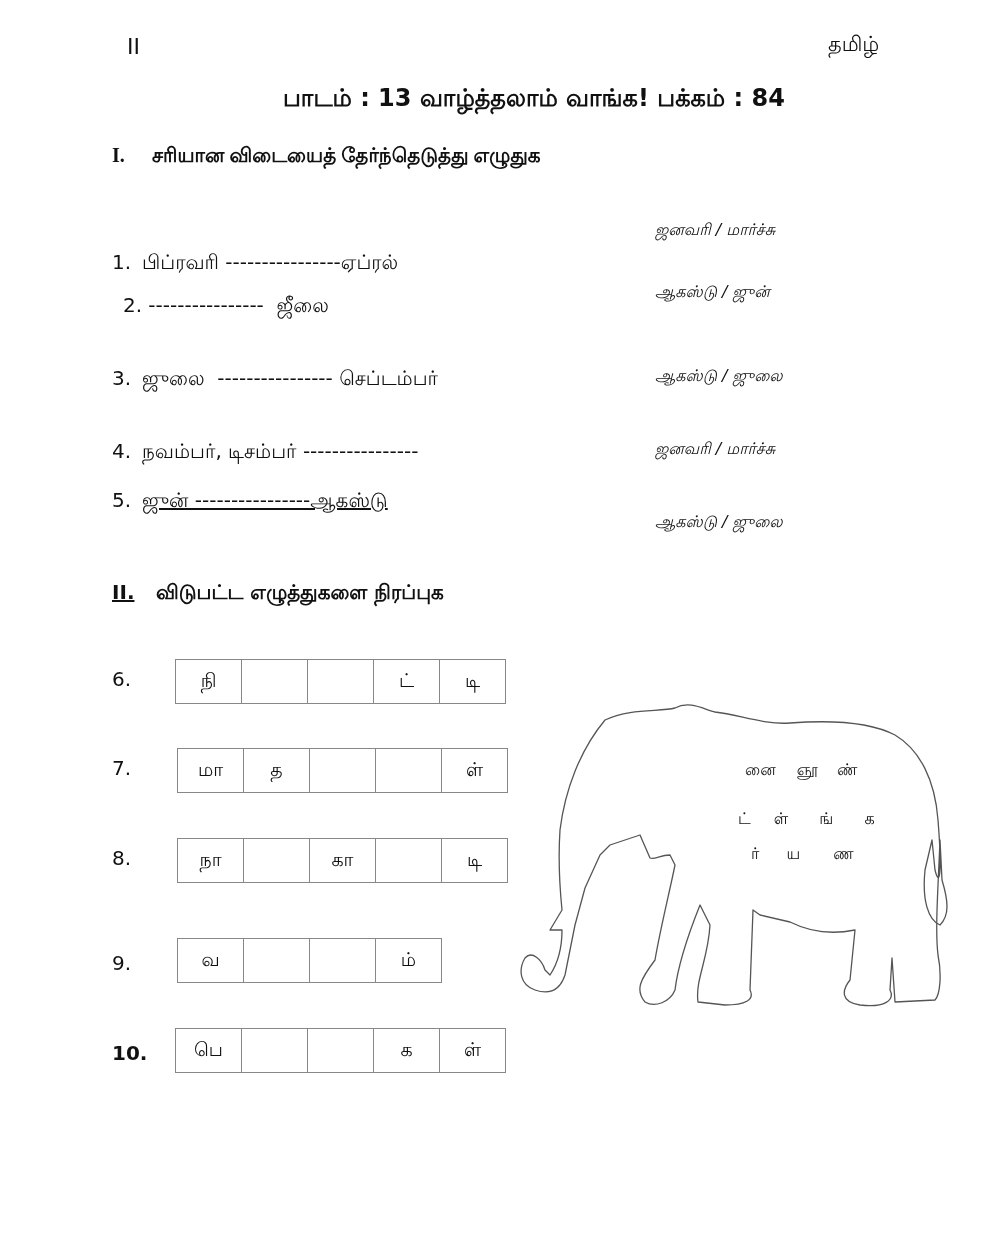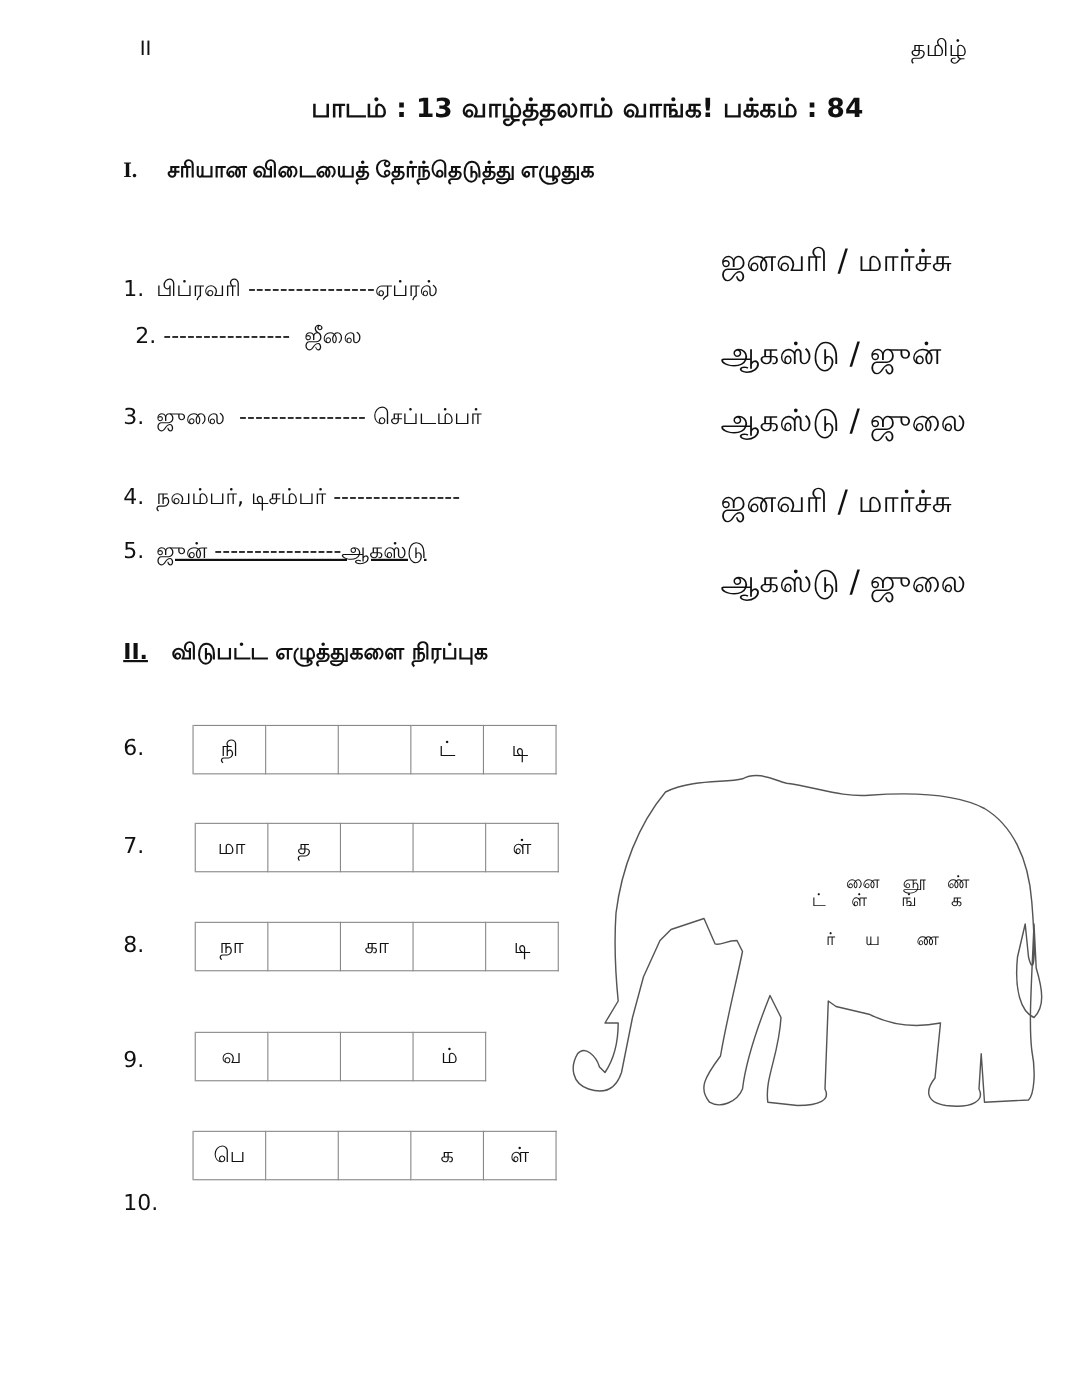--- a/index.html
+++ b/index.html
@@ -1,26 +1,26 @@
 <!DOCTYPE html>
 <html><head>
 <meta charset="utf-8">
 <style>
   html, body { margin: 0; padding: 0; background: #ffffff; }
   body { width: 991px; height: 1250px; position: relative; overflow: hidden;
          font-family: "DejaVu Sans", "Liberation Sans", sans-serif; color: #111; }
   .abs { position: absolute; white-space: nowrap; }
-  .hdr-left { left: 127px; top: 34px; font-size: 18px; }
+  .hdr-left { left: 127px; top: 34px; font-size: 22px; }
   .hdr-right { left: 828px; top: 32px; font-size: 21px; }
   .title { left: 283px; top: 84px; font-size: 24px; font-weight: bold; }
   .sec { font-size: 20px; font-weight: bold; }
   .sec .num { display: inline-block; width: 40px; }
   .q { font-size: 20px; }
   .q .num { display: inline-block; width: 30px; }
-  .opt { left: 655px; font-size: 28px; }
+  .opt { left: 655px; font-size: 16px; font-style: italic; }
   .row-num { left: 112px; font-size: 20px; }
   .boxes { position: absolute; display: flex; border-left: 1px solid #888; }
   .cell { width: 66px; height: 45px; border-top: 1px solid #888; border-bottom: 1px solid #888;
           border-right: 1px solid #888; box-sizing: border-box; display: flex;
           align-items: center; justify-content: center; font-size: 19px; }
   .elephant { position: absolute; left: 510px; top: 690px; width: 460px; height: 350px; }
   .ele-letters { position: absolute; font-size: 16px; }
 </style>
 </head>
 <body>
@@ -34,21 +34,21 @@
 </div>
 
 <div class="abs q" style="left:112px; top:220px;margin-top:30px;">
   <span class="num">1.</span><span>பிப்ரவரி ----------------ஏப்ரல்</span>
 </div>
 <div class="abs opt" style="top:220px;">ஜனவரி / மார்ச்சு</div>
 
 <div class="abs q" style="left:112px; top:293px;text-align:right;">
   <span class="num">2.</span><span style="white-space:pre;"> ----------------  ஜீலை</span>
 </div>
-<div class="abs opt" style="top:305px;">ஆகஸ்டு / ஜுன்</div>
+<div class="abs opt" style="top:282px;">ஆகஸ்டு / ஜுன்</div>
 
 <div class="abs q" style="left:112px; top:366px;">
   <span class="num">3.</span><span style="white-space:pre;">ஜுலை  ---------------- செப்டம்பர்</span>
 </div>
 <div class="abs opt" style="top:366px;">ஆகஸ்டு / ஜுலை</div>
 
 <div class="abs q" style="left:112px; top:439px;">
   <span class="num">4.</span><span>நவம்பர், டிசம்பர் ----------------</span>
 </div>
 <div class="abs opt" style="top:439px;">ஜனவரி / மார்ச்சு</div>
@@ -90,21 +90,21 @@
 </div>
 
 <div class="abs row-num" style="top:951px;">9.</div>
 <div class="boxes" style="left:177px; top:938px;">
   <div class="cell">வ</div>
   <div class="cell"></div>
   <div class="cell"></div>
   <div class="cell">ம்</div>
 </div>
 
-<div class="abs row-num" style="top:1081px;">10.</div>
+<div class="abs row-num" style="top:1041px;font-weight:bold;">10.</div>
 <div class="boxes" style="left:175px; top:1028px;">
   <div class="cell">பெ</div>
   <div class="cell"></div>
   <div class="cell"></div>
   <div class="cell">க</div>
   <div class="cell">ள்</div>
 </div>
 
 <svg class="elephant" viewBox="0 0 460 350" xmlns="http://www.w3.org/2000/svg">
   <path fill="none" stroke="#555" stroke-width="1.3" stroke-linejoin="round" d="
@@ -152,21 +152,21 @@
     C 10 295, 8 280, 15 268
     C 22 260, 32 270, 35 280
     L 40 285
     C 50 270, 52 255, 52 240
     L 40 240
     L 52 220
     C 50 200, 48 170, 50 140
     C 55 100, 70 60, 95 30 Z"></path>
 </svg>
 
-<div class="ele-letters" style="left:745px; top:792px;margin-left:24px;">
+<div class="ele-letters" style="left:745px; top:760px;">
   <span>னை</span>
   <span style="margin-left:16px;">ஞூ</span>
   <span style="margin-left:14px;">ண்</span>
 </div>
 <div class="ele-letters" style="left:738px; top:809px;">
   <span>ட்</span>
   <span style="margin-left:18px;">ள்</span>
   <span style="margin-left:26px;">ங்</span>
   <span style="margin-left:26px;">க</span>
 </div>

